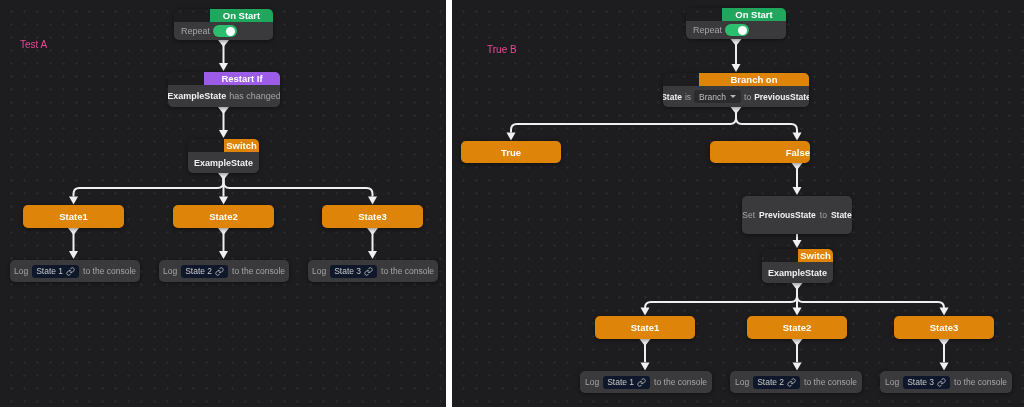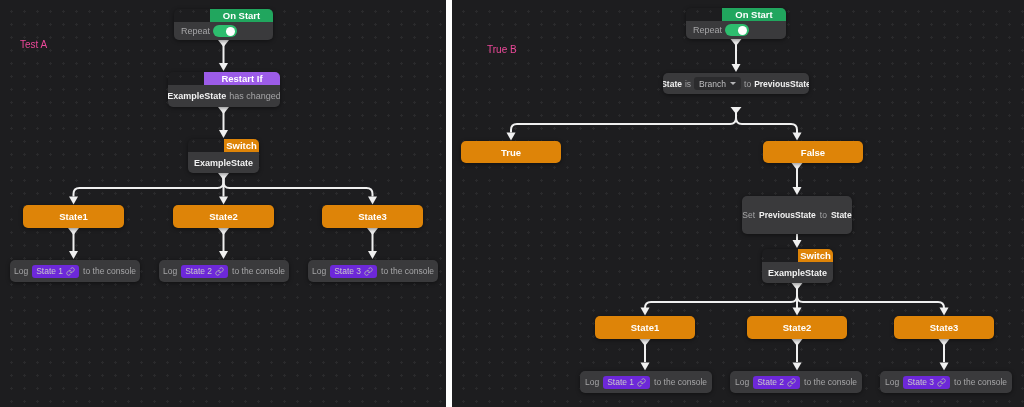--- a/index.html
+++ b/index.html
@@ -18,21 +18,21 @@
   .hdr.purple { background:var(--purple,#9c5ce8); }
   .body { background:#3a3a3c; color:#a5a5a7; display:flex; align-items:center; padding:0 7px; gap:3px; }
   .body.center { justify-content:center; }
   .body.between { justify-content:flex-start; }
   .w { color:#f2f2f2; font-weight:700; }
   .g { color:#a5a5a7; }
   .pill-node { background:var(--orange,#de8408); color:#fff; font-weight:700; font-size:9.5px;
                text-align:center; border-radius:5px; display:flex; align-items:center; justify-content:center; }
   .stmt { background:#3a3a3c; color:#b9b9bb; border-radius:5px; display:flex;
           align-items:center; justify-content:center; gap:4px; padding:0 6px; }
-  .chip { background:#6d28d9; border-radius:3px; padding:1.5px 4px; display:inline-flex;
+  .chip { background:#0f172a; border-radius:3px; padding:1.5px 4px; display:inline-flex;
           align-items:center; gap:3px; color:#c8c8ca; }
   .dd { background:#2b2b2d; border-radius:3px; padding:1.5px 5px; display:inline-flex;
         align-items:center; gap:4px; color:#bfbfc1; }
   .caret { width:0; height:0; border-left:3px solid transparent; border-right:3px solid transparent;
            border-top:3.5px solid #b5b5b7; display:inline-block; }
   .toggle { width:24px; height:12px; border-radius:6px; background:var(--toggle_on,#2dbd6e); position:relative; }
   .toggle .knob { position:absolute; top:1.5px; left:13px; width:9px; height:9px; border-radius:50%; background:#fff; }
   .linksvg { display:inline-block; vertical-align:middle; }
 </style>
 </head>
@@ -182,36 +182,37 @@
   <div class="hdr green">On Start</div>
   <div class="body between" style="height:18px;">
     <span class="g">Repeat</span>
     <span class="toggle">
         <span class="knob"></span>
       </span>
   </div>
 </div>
 
 <div class="node" style="left:663px; top:73px; width:146px;">
+  <div class="hdr orange">Branch on</div>
   <div class="body center" style="height:21px; font-size:8.5px; gap:3px; padding:0 5px;">
     <span class="w">State</span>
     <span class="g">is</span>
     <span class="dd">
         <span>Branch</span>
         <span class="caret"></span>
       </span>
     <span class="g">to</span>
     <span class="w">PreviousState</span>
   </div>
 </div>
 
 <div class="node pill-node" style="left:461px; top:141px; width:100px; height:22px;">
     <span>True</span>
   </div>
-<div class="node pill-node" style="left:763px; top:141px; width:100px; height:22px;">
+<div class="node pill-node" style="left:710px; top:141px; width:100px; height:22px;justify-content:flex-end;">
     <span>False</span>
   </div>
 
 <div class="node stmt" style="left:742px; top:196px; width:110px; height:38px; font-size:8.5px;">
   <span class="g">Set</span>
   <span class="w">PreviousState</span>
   <span class="g">to</span>
   <span class="w">State</span>
 </div>
 

